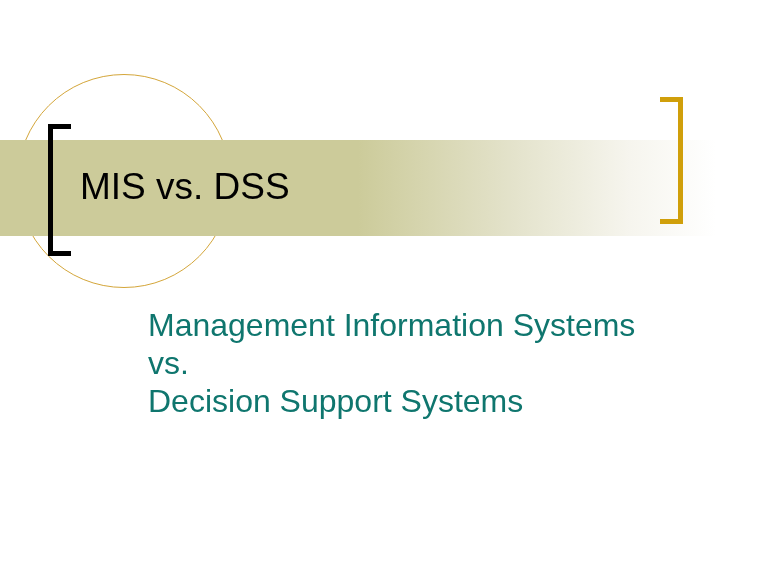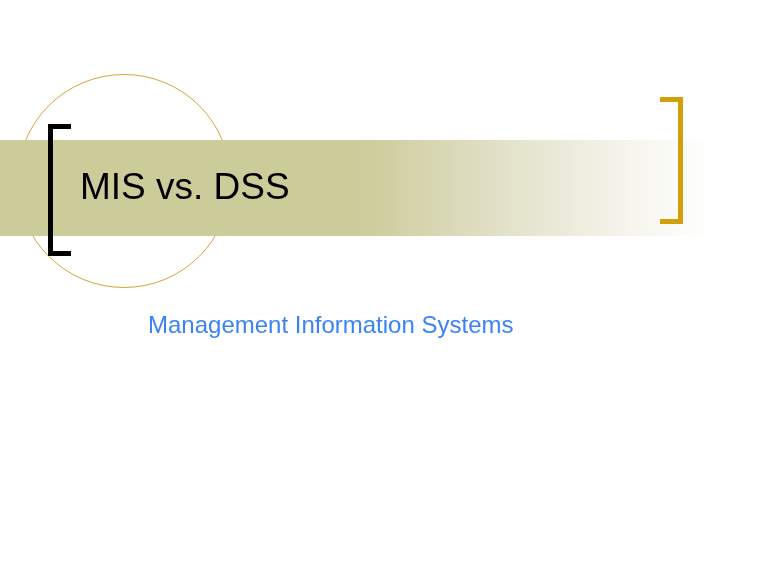--- a/index.html
+++ b/index.html
@@ -8,28 +8,30 @@
   .circle { position:absolute; left:17px; top:74px; width:214px; height:214px;
             border:1.5px solid #D4A63A; border-radius:50%; box-sizing:border-box; }
   .band { position:absolute; left:0; top:140px; width:716px; height:96px;
           background:linear-gradient(to right, #CCCB9A 0%, #CCCB9A 50%, #E4E3CC 72%, #F6F5EE 88%, #ffffff 100%); }
   .bracket-left { position:absolute; left:48px; top:124px; width:18px; height:122px;
                   border:5px solid #000; border-right:none; }
   .bracket-right { position:absolute; left:660px; top:97px; width:18px; height:117px;
                    border:5px solid #D09F0A; border-left:none; }
   .title { position:absolute; left:80px; top:166px; font-size:37px; color:#000000; line-height:42px;
            white-space:nowrap; }
-  .subtitle { position:absolute; left:148px; top:306px; font-size:24px; color:#3b82f6; line-height:38px; }
+  .subtitle { position:absolute; left:148px; top:306px; font-size:32px; color:#0f766e; line-height:38px; }
   .subtitle div { white-space:nowrap; }
 </style>
 </head>
 <body>
 
 <div class="circle"></div>
 <div class="band"></div>
 <div class="bracket-left"></div>
 <div class="bracket-right"></div>
 
 <div class="title">MIS vs. DSS</div>
 
 <div class="subtitle">
   <div>Management Information Systems</div>
+  <div>vs.</div>
+  <div>Decision Support Systems</div>
 </div>
 
 </body></html>

